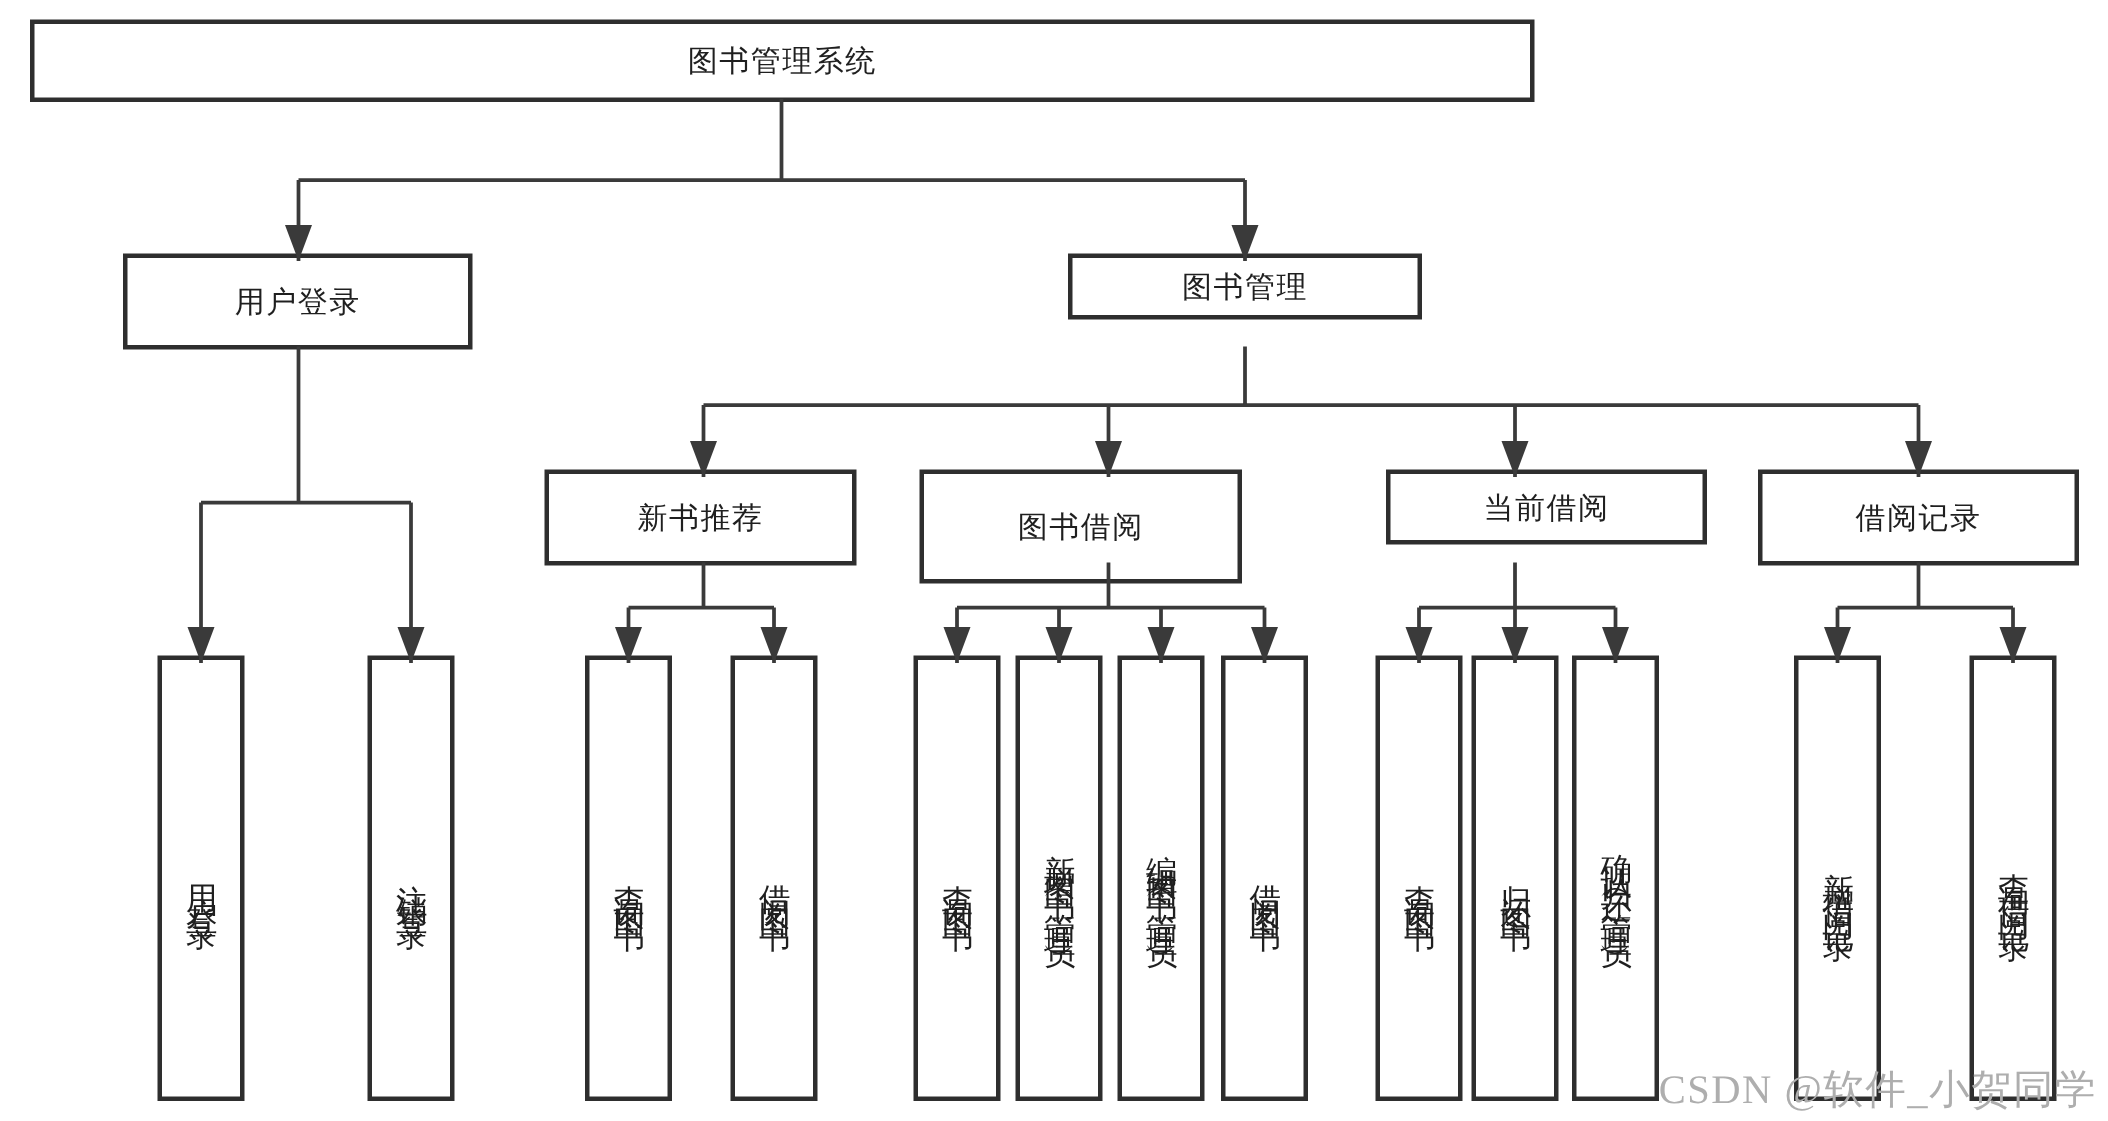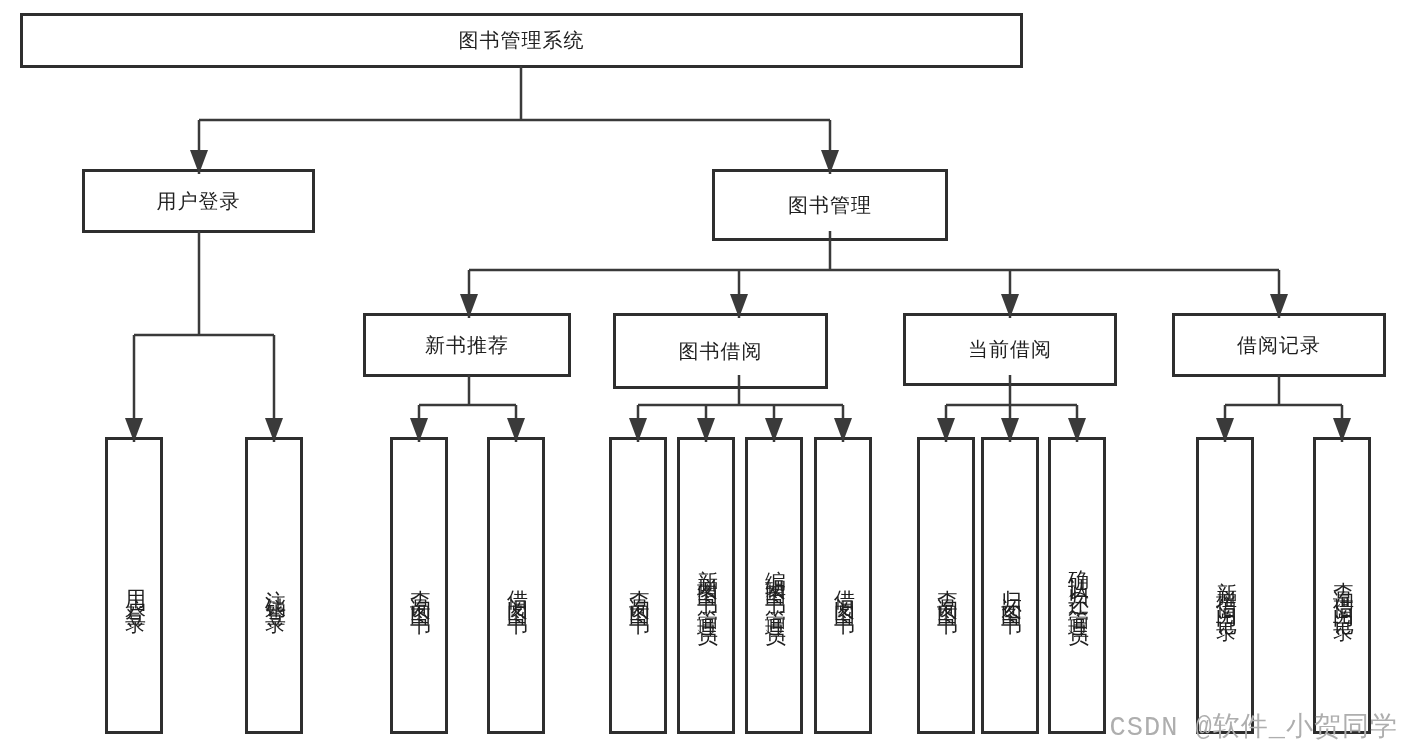--- a/index.html
+++ b/index.html
@@ -6,21 +6,21 @@
     --line:#3a3a3a;
     --border:#2e2e2e;
     --text:#1f1f1f;
     --watermark:#aeaeae;
   }
   html,body{margin:0;padding:0;background:#ffffff;}
   .canvas{
     position:relative;
     width:1405px;height:747px;
     background:#ffffff;
-    font-family:Liberation Mono, monospace;
+    font-family:Liberation Serif, serif;
     overflow:hidden;
   }
   .box{
     position:absolute;
     box-sizing:border-box;
     border:3px solid var(--border);
     background:#ffffff;
     display:flex;
     align-items:center;
     justify-content:center;
@@ -62,25 +62,25 @@
   }
 </style>
 </head>
 <body>
 
 <div class="canvas">
 
   <div class="box" style="left:20px;top:13px;width:1003px;height:55px">图书管理系统</div>
 
   <div class="box" style="left:82px;top:169px;width:233px;height:64px">用户登录</div>
-  <div class="box" style="left:712px;top:169px;width:236px;height:72px">图书管理</div>
+  <div class="box" style="left:712px;top:169px;width:236px;height:44px">图书管理</div>
 
   <div class="box" style="left:363px;top:313px;width:208px;height:64px">新书推荐</div>
   <div class="box" style="left:613px;top:313px;width:215px;height:76px">图书借阅</div>
-  <div class="box" style="left:903px;top:313px;width:214px;height:73px">当前借阅</div>
+  <div class="box" style="left:924px;top:313px;width:214px;height:50px">当前借阅</div>
   <div class="box" style="left:1172px;top:313px;width:214px;height:64px">借阅记录</div>
 
   <div class="box vbox" style="left:105px;top:437px;width:58px;height:297px">用户登录</div>
   <div class="box vbox" style="left:245px;top:437px;width:58px;height:297px">注销登录</div>
 
   <div class="box vbox" style="left:390px;top:437px;width:58px;height:297px">查询图书</div>
   <div class="box vbox" style="left:487px;top:437px;width:58px;height:297px">借阅图书</div>
 
   <div class="box vbox" style="left:609px;top:437px;width:58px;height:297px">查询图书</div>
   <div class="box vbox" style="left:677px;top:437px;width:58px;height:297px">新增图书（管理员）</div>

